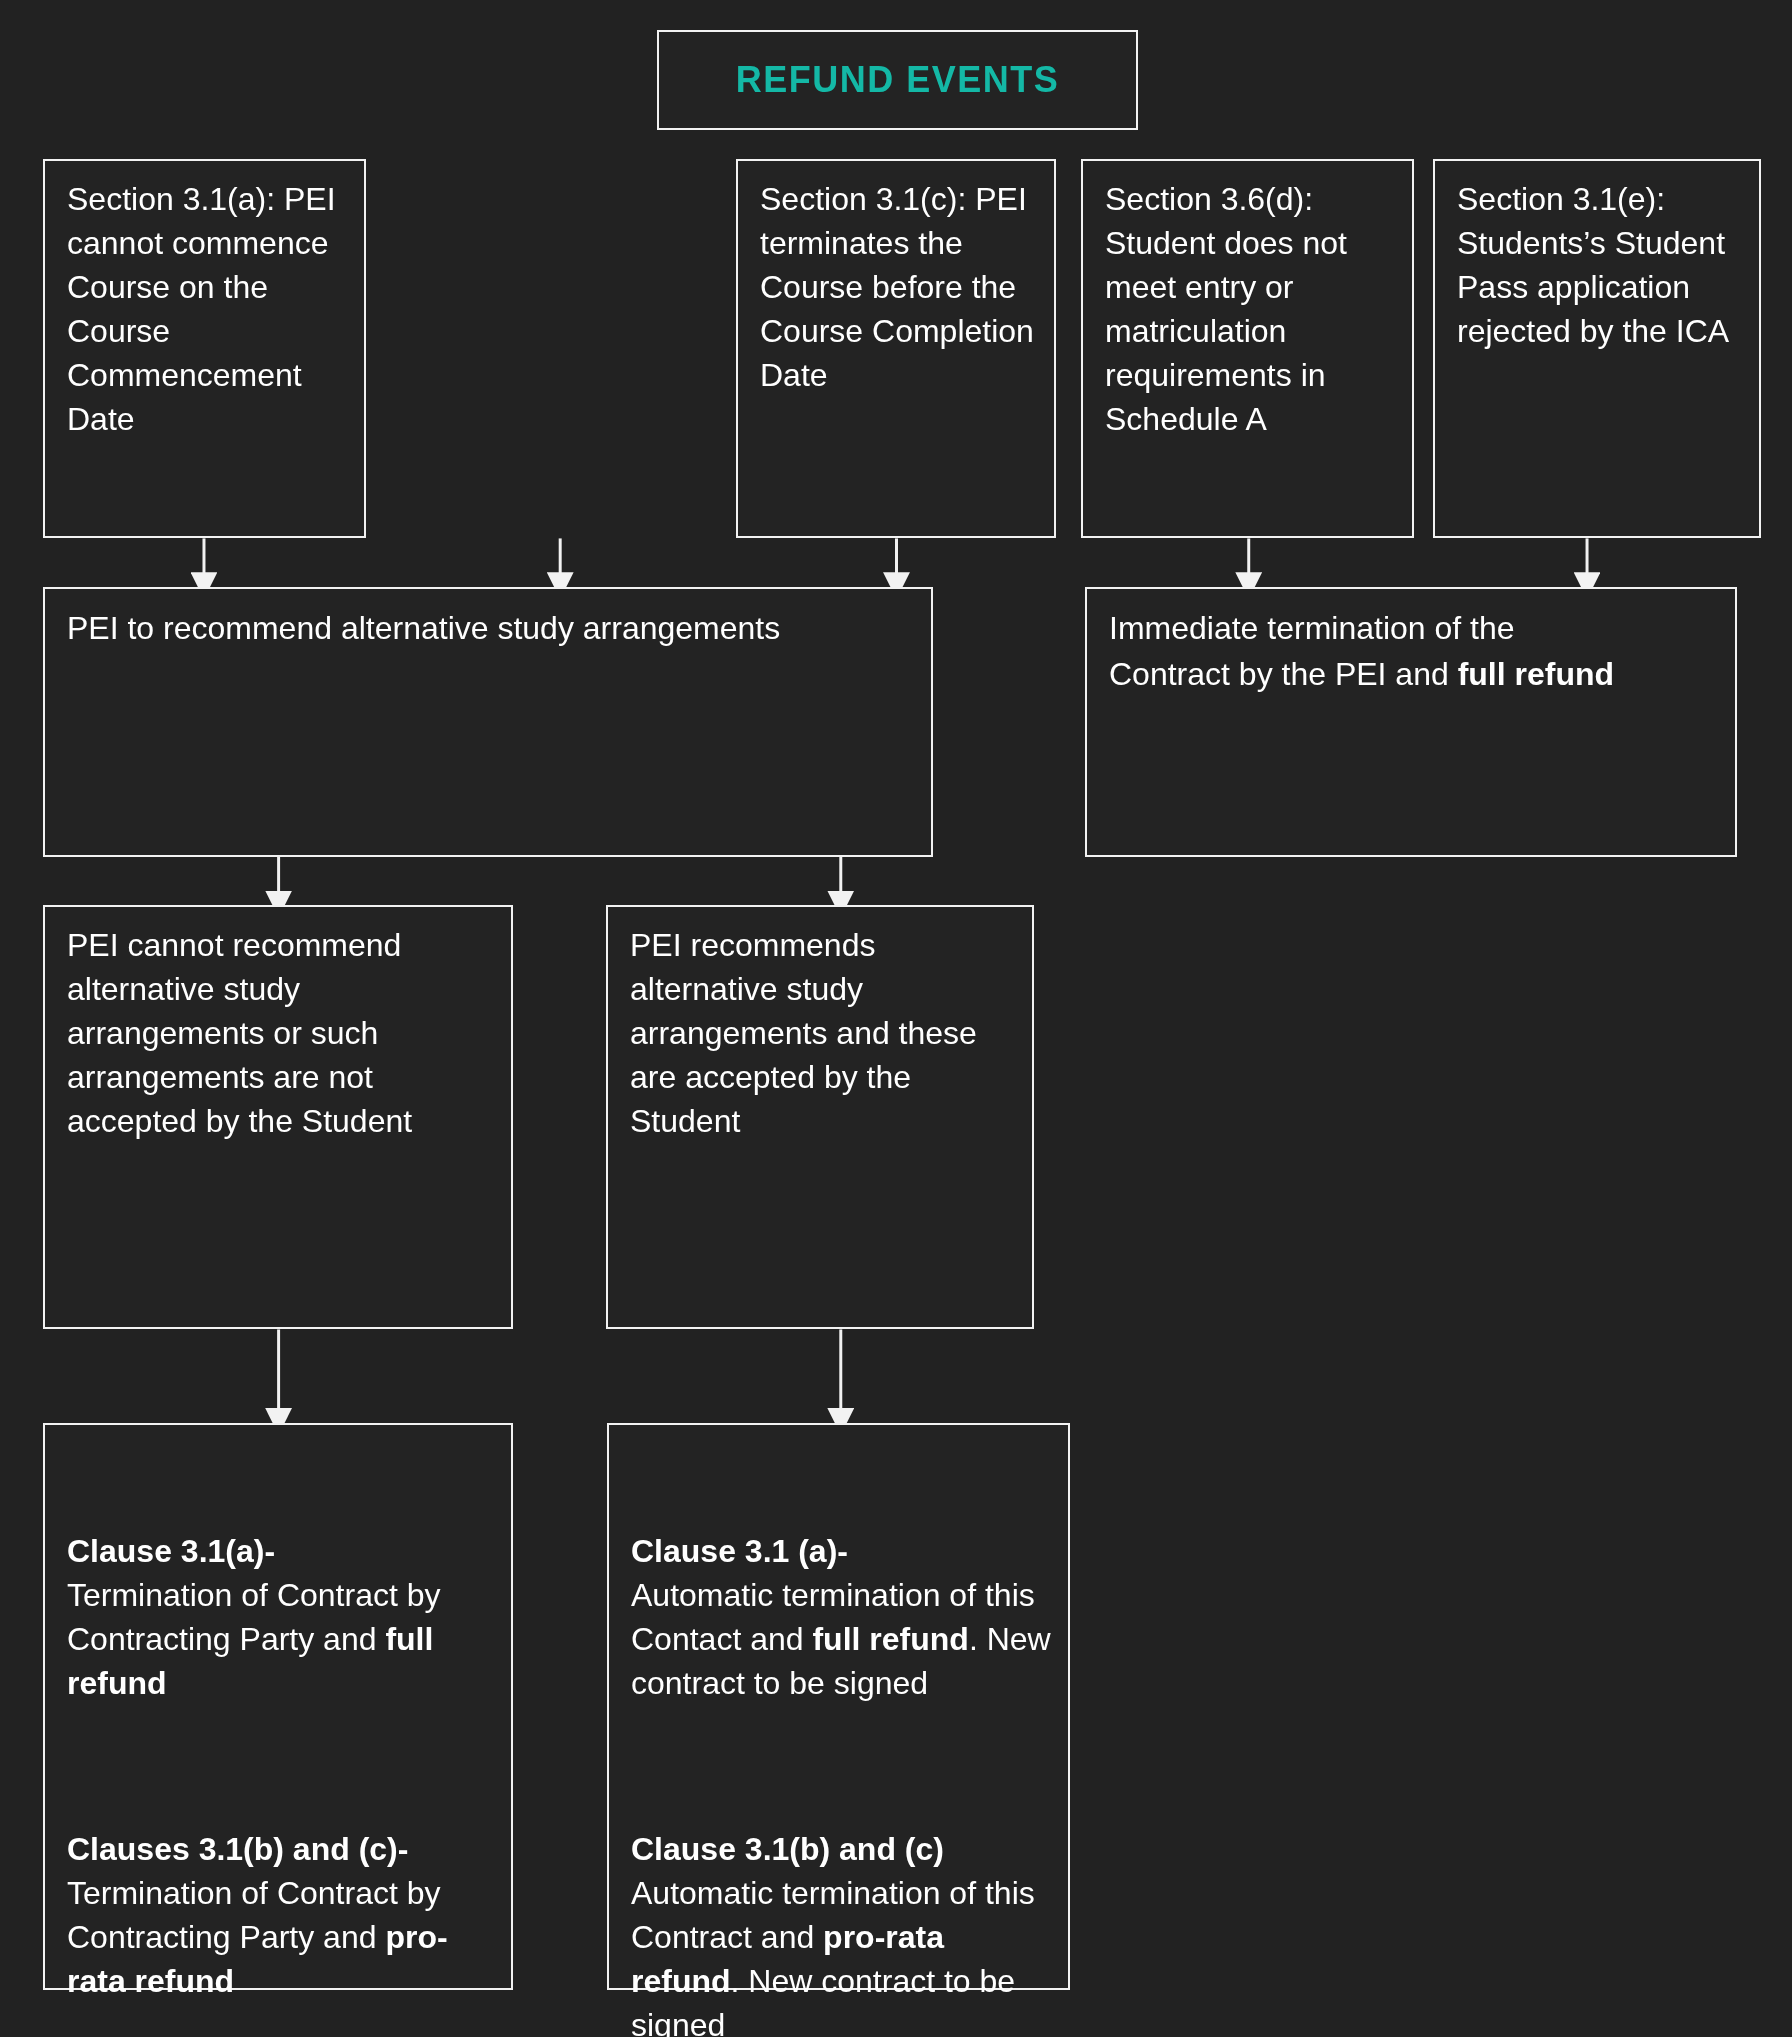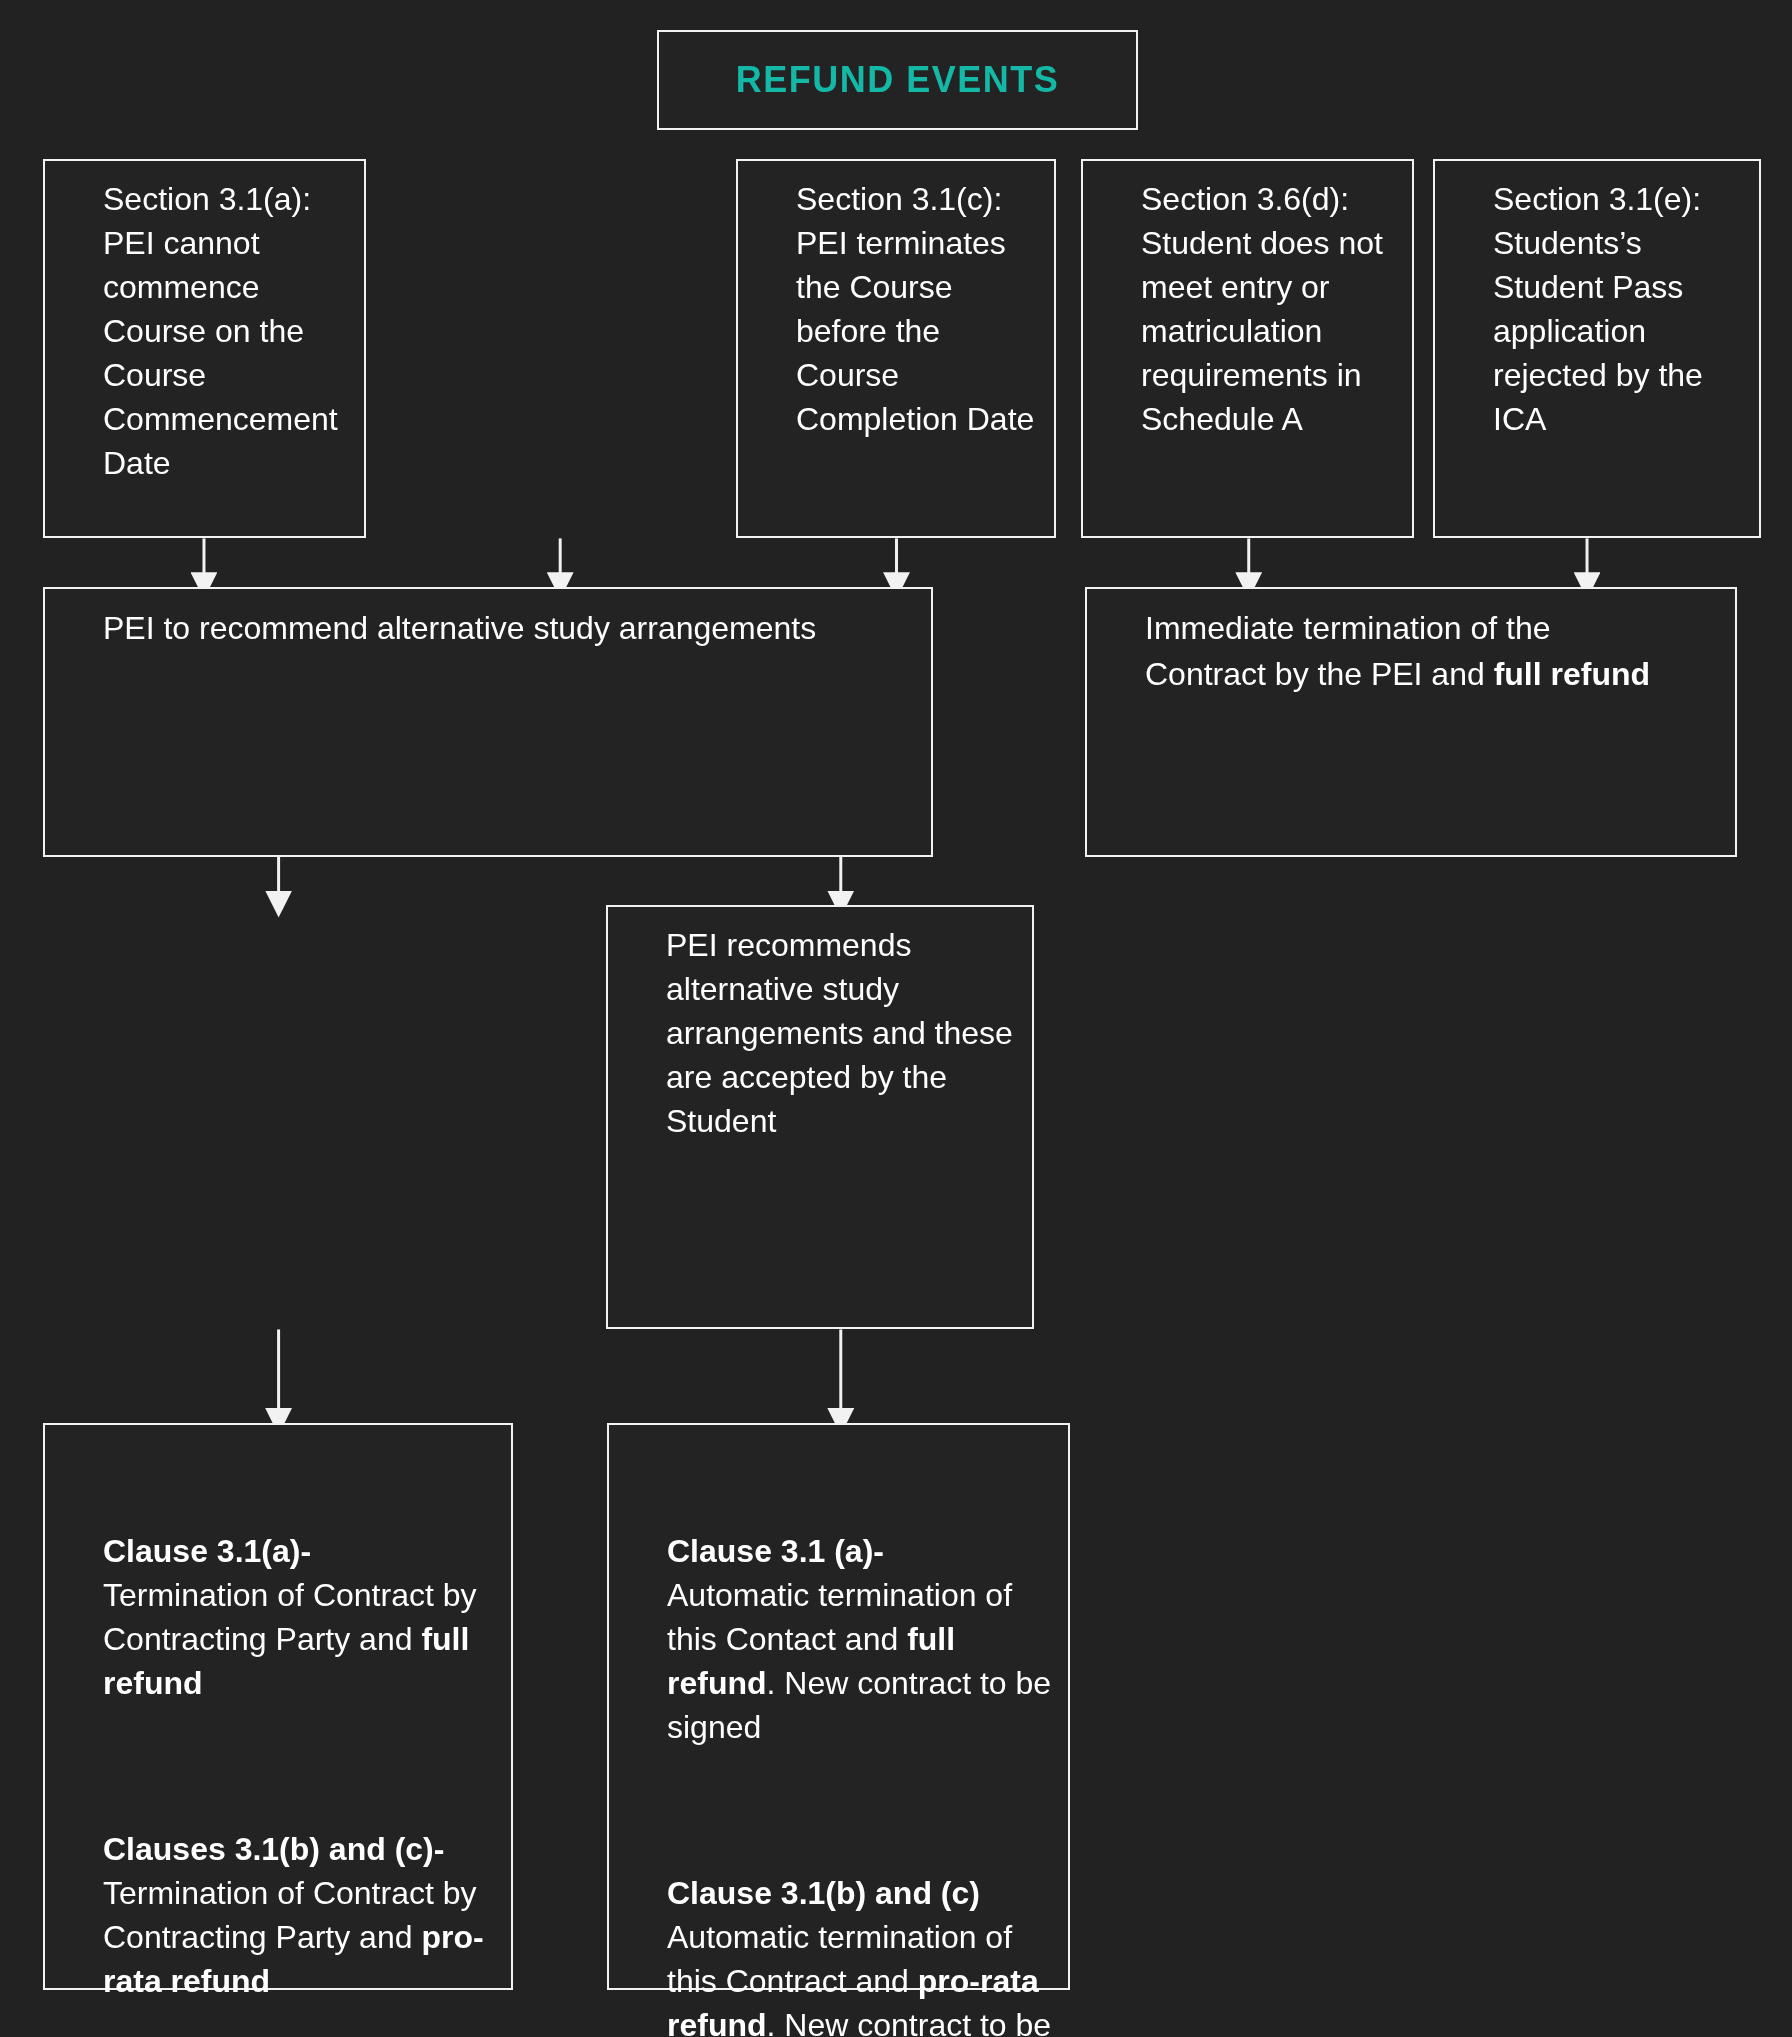--- a/index.html
+++ b/index.html
@@ -25,21 +25,20 @@
   }
   .box-text {
     position: absolute;
     left: 22px;
     top: 16px;
     right: 14px;
     font-size: 32px;
     line-height: 44px;
     color: #ffffff;
     white-space: pre-wrap;
-    margin-left: 36px;
   }
   .title-box {
     position: absolute;
     left: 657px;
     top: 30px;
     width: 481px;
     height: 100px;
     box-sizing: border-box;
     border: 2px solid #f2f2f2;
     background: #232323;
@@ -113,20 +112,23 @@
   </div>
 
   <div class="box" style="left:43px; top:587px; width:890px; height:270px;">
     <div class="box-text" style="line-height:46px;">PEI to recommend alternative study arrangements</div>
   </div>
 
   <div class="box" style="left:1085px; top:587px; width:652px; height:270px;">
     <div class="box-text" style="line-height:46px;"><span>Immediate termination of the</span><br><span>Contract by the PEI and </span><span class="b">full refund</span></div>
   </div>
 
+  <div class="box" style="left:43px; top:905px; width:470px; height:424px;">
+    <div class="box-text">PEI cannot recommend alternative study arrangements or such arrangements are not accepted by the Student</div>
+  </div>
 
   <div class="box" style="left:606px; top:905px; width:428px; height:424px;">
     <div class="box-text">PEI recommends alternative study arrangements and these are accepted by the Student</div>
   </div>
 
   <div class="box" style="left:43px; top:1423px; width:470px; height:567px;">
     <div class="box-text">
       <p class="para"><span class="b">Clause 3.1(a)-</span><br><span>Termination of Contract by Contracting Party and </span><span class="b">full refund</span><span></span></p>
       <p class="para"><span class="b">Clauses 3.1(b) and (c)-</span><br><span>Termination of Contract by Contracting Party and </span><span class="b">pro-rata refund</span><span></span></p>
     </div>

